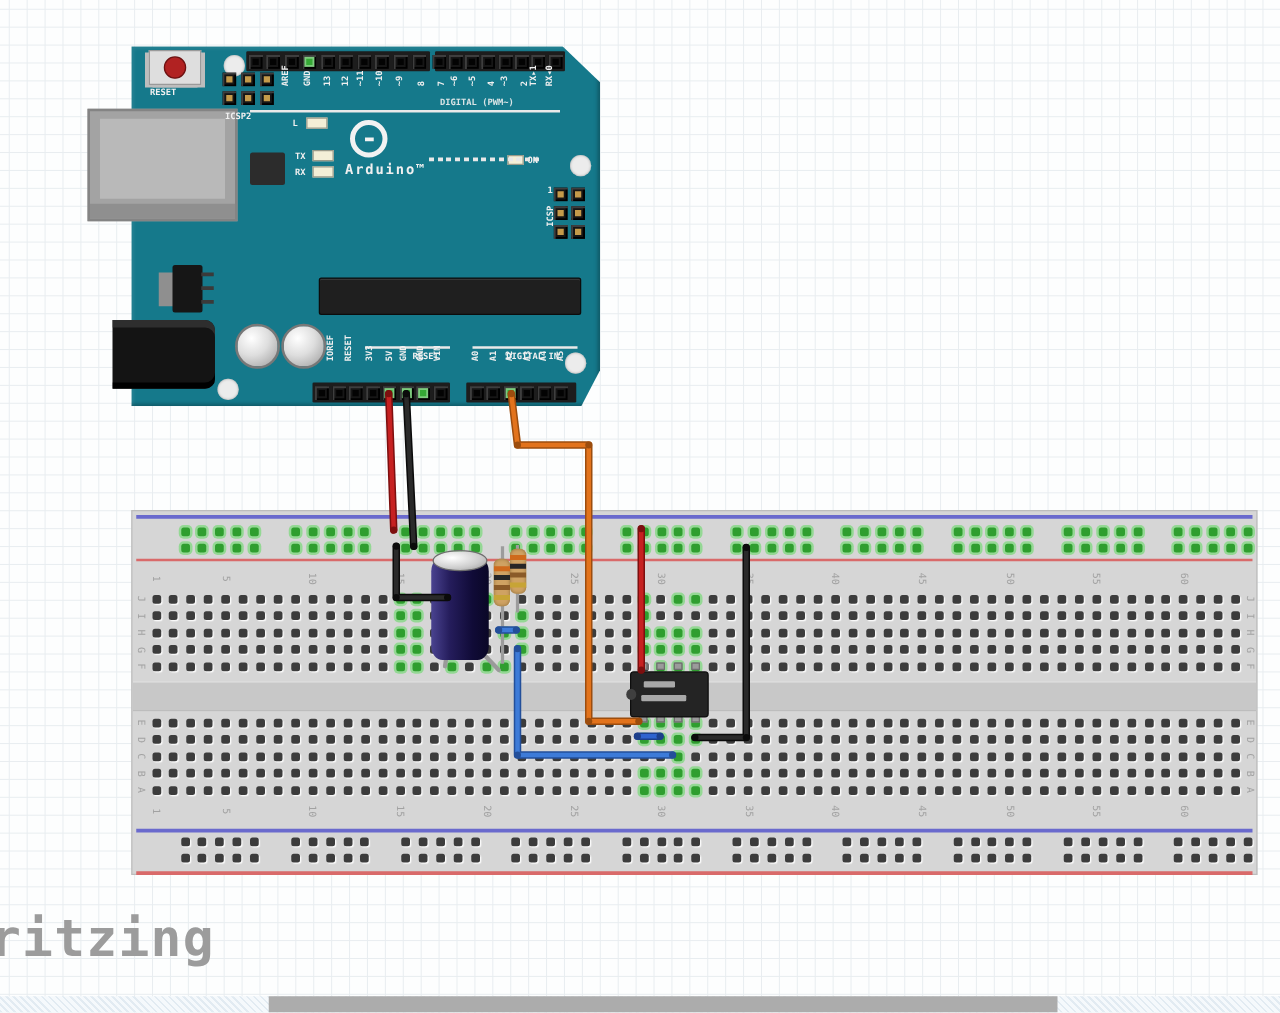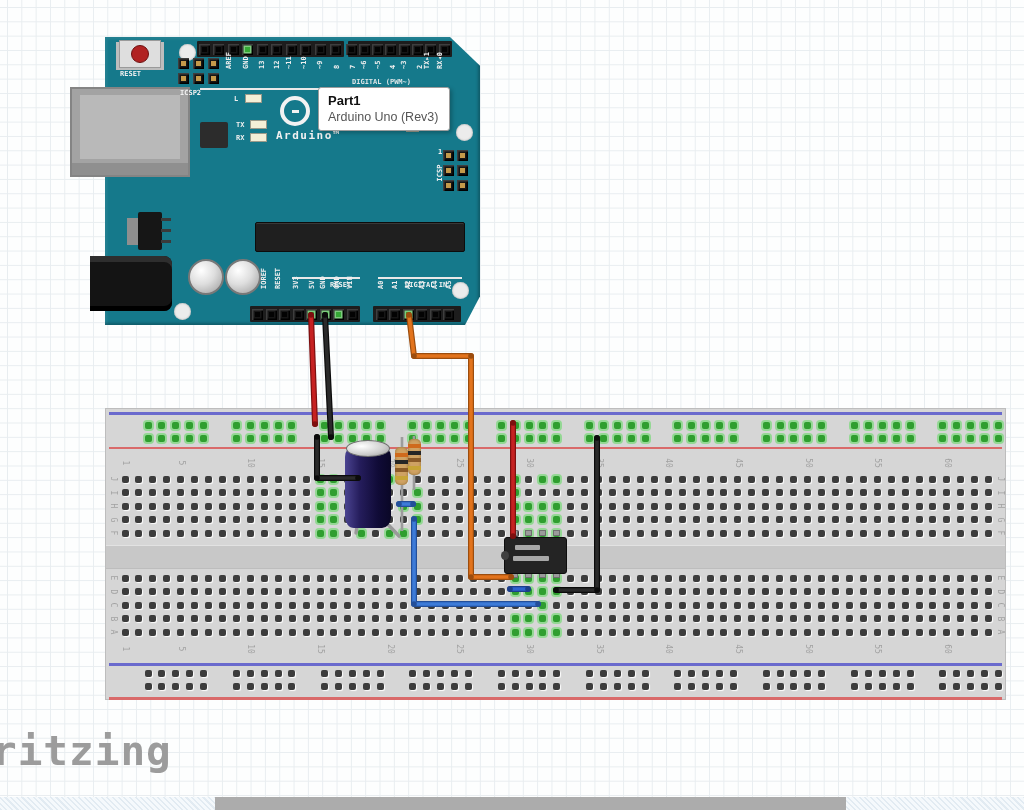--- a/index.html
+++ b/index.html
@@ -1289,22 +1289,18 @@
         <circle cx="413" cy="504" r="2.8" fill="#234f9a"></circle>
       </g>
       <g>
         <polyline points="510,589 528,589" fill="none" stroke="#1d3f8a" stroke-width="6" stroke-linecap="round" stroke-linejoin="round"></polyline>
         <polyline points="510,589 528,589" fill="none" stroke="#2f63cf" stroke-width="3.6" stroke-linecap="round" stroke-linejoin="round"></polyline>
         <circle cx="510" cy="589" r="2.8" fill="#1d3f8a"></circle>
         <circle cx="528" cy="589" r="2.8" fill="#1d3f8a"></circle>
       </g>
     </svg>
 
-  <div id="tooltip">
-    <div class="tt-title">Part1</div>
-    <div class="tt-sub">Arduino Uno (Rev3)</div>
-  </div>
 
   <div id="watermark">ritzing</div>
 
   <div id="scroll-track"></div>
   <div id="scroll-thumb"></div>
 </div>
 
 </body></html>

